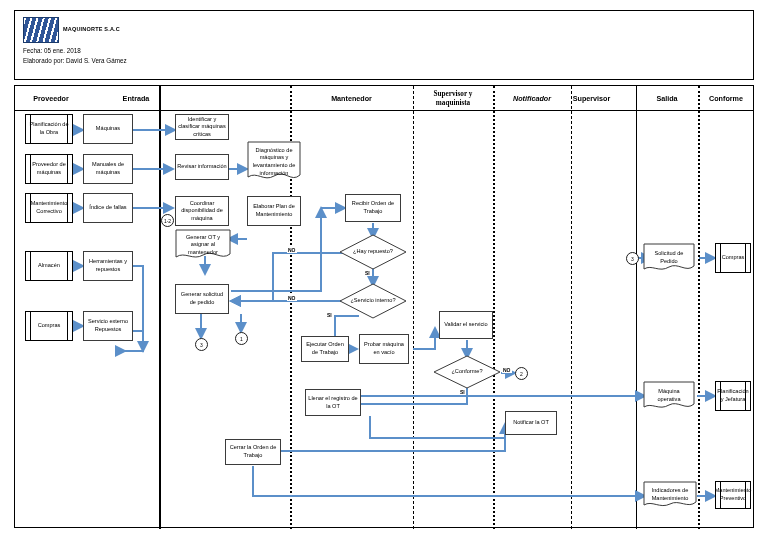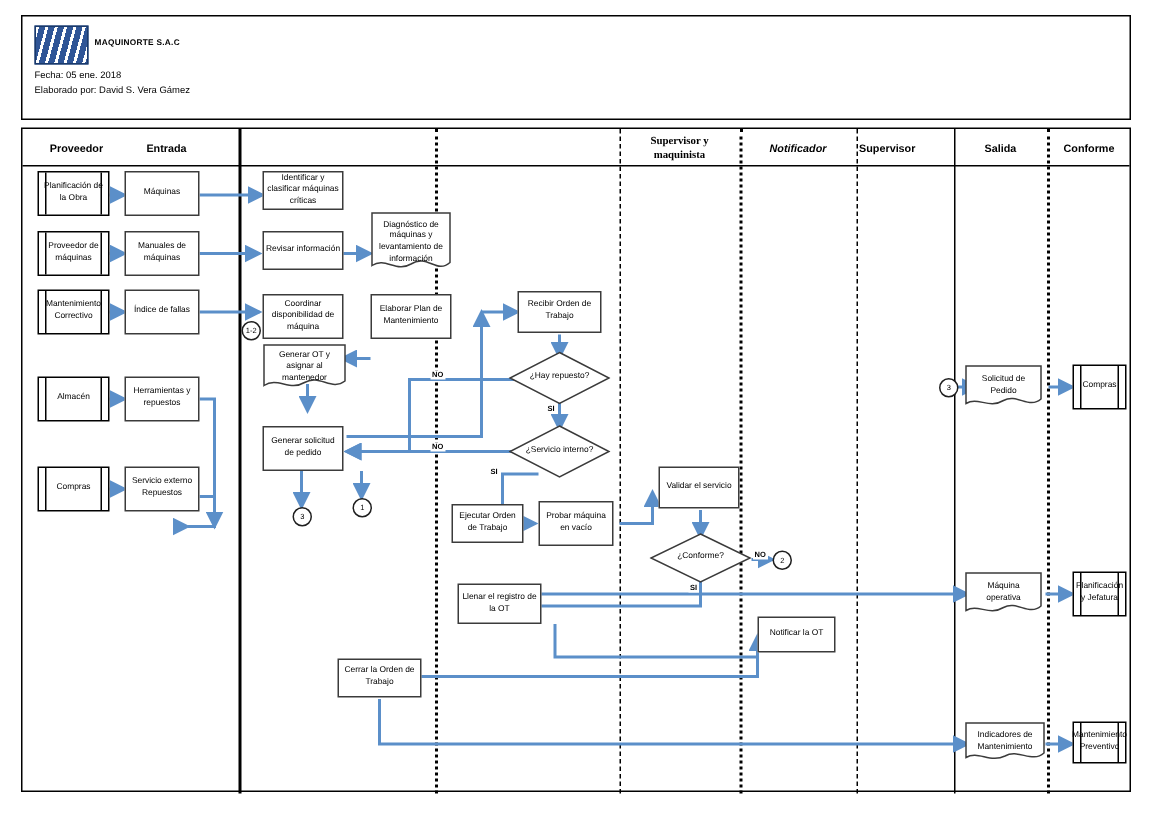--- a/index.html
+++ b/index.html
@@ -58,21 +58,22 @@
       <div class="logo-text">MAQUINORTE S.A.C</div>
     </div>
     <div class="meta-line" id="meta-fecha">Fecha: 05 ene. 2018</div>
     <div class="meta-line" id="meta-autor">Elaborado por:  David S. Vera Gámez</div>
   </div>
 
   <div id="lane-frame">
 
     <div id="lane-header-row">
       <div class="lane-head" style="left:0px;width:72px;">Proveedor</div>
-      <div class="lane-head" style="left:60px;width:72px;">Entrada</div>
+      <div class="lane-head" style="left:85px;width:72px;">Entrada</div>
+      <div class="lane-head" style="left:275px;width:123px;">Mantenedor</div>
       <div class="lane-head" style="left:398px;width:80px;white-space:pre-line;font-family:Liberation Serif, serif;">Supervisor y
 maquinista</div>
       <div class="lane-head" style="left:478px;width:78px;font-style:italic;">Notificador</div>
       <div class="lane-head" style="left:544px;width:65px;">Supervisor</div>
       <div class="lane-head" style="left:621px;width:62px;">Salida</div>
       <div class="lane-head" style="left:683px;width:56px;">Conforme</div>
     </div>
 
     <div class="lane-sep thick" style="left:144px;top:0;height:443px;"></div>
     <div class="lane-sep dense" style="left:275px;top:0;height:443px;"></div>

